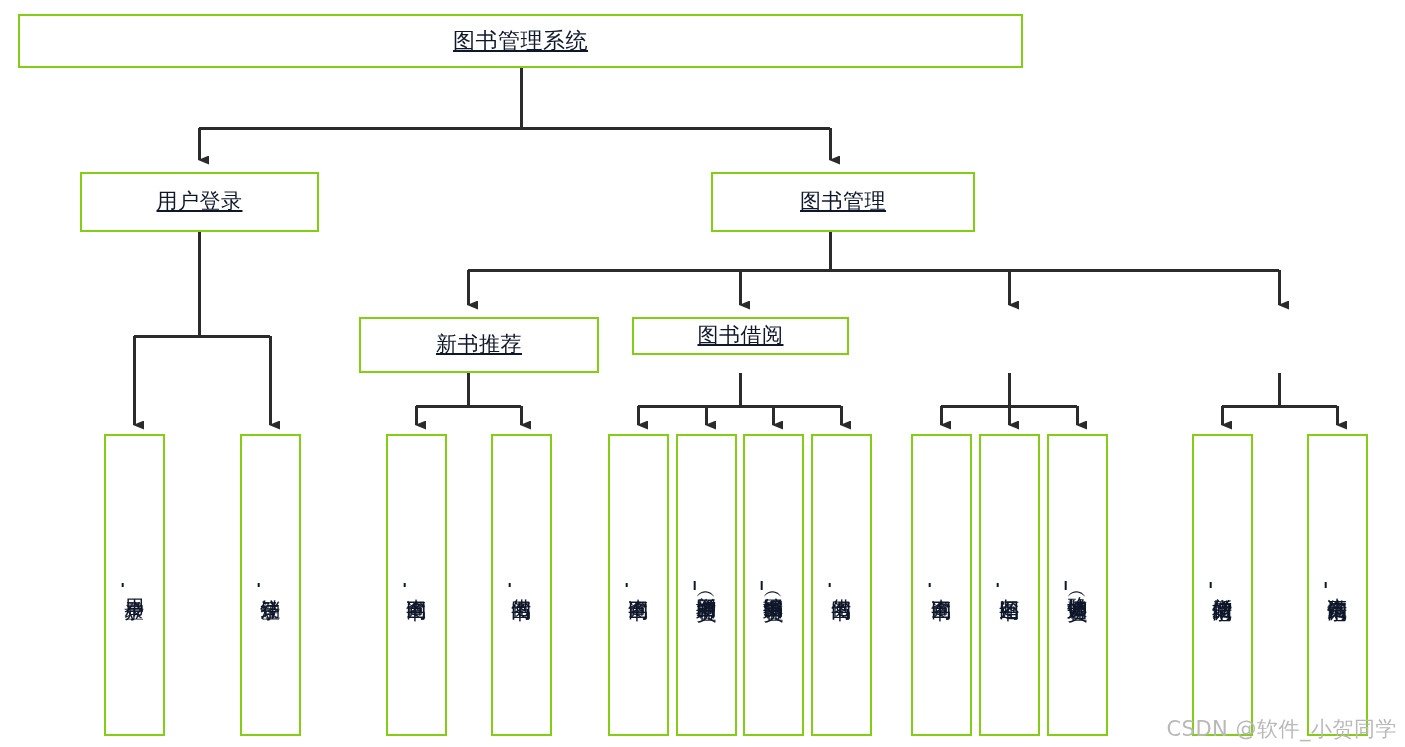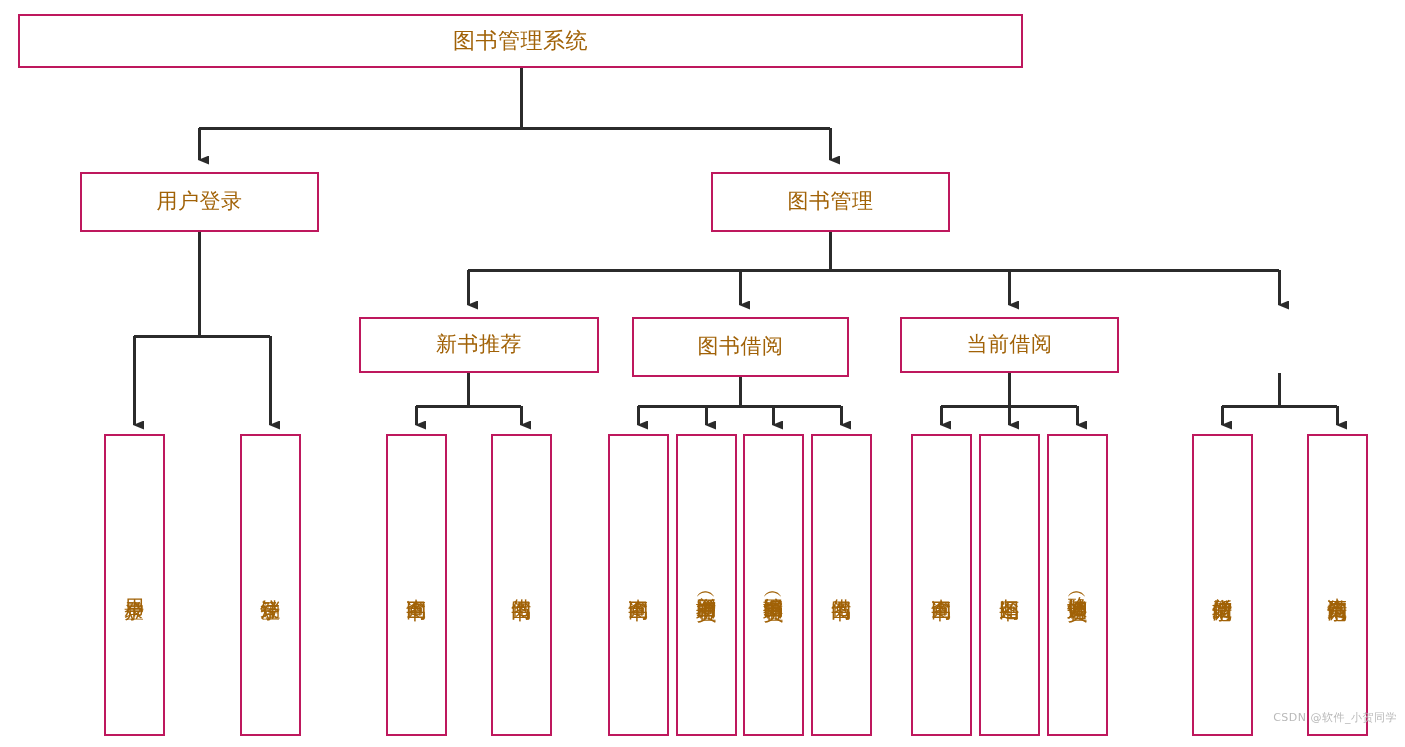--- a/index.html
+++ b/index.html
@@ -22,25 +22,26 @@
     position: absolute;
     top: 0;
     left: 0;
     width: 1405px;
     height: 747px;
   }
   .node-box {
     position: absolute;
     box-sizing: border-box;
     background: #ffffff;
-    border: 2px solid #be185d;
+    border: 2px solid #84cc16;
     display: flex;
     align-items: center;
     justify-content: center;
-    color: #a16207;
+    color: #0f172a;
+    text-decoration: underline;
   }
   .node-label-h {
     font-size: 21px;
     line-height: 1.1;
     letter-spacing: 0.5px;
     white-space: nowrap;
     text-align: center;
   }
   .node-label-v {
     font-size: 20px;
@@ -50,22 +51,22 @@
     letter-spacing: 1px;
     text-align: center;
     white-space: nowrap;
   }
   .root-box .node-label-h {
     font-size: 22px;
   }
   .watermark {
     position: absolute;
     right: 8px;
-    bottom: 22px;
-    font-size: 11px;
+    bottom: 4px;
+    font-size: 21px;
     color: #b9b9b9;
     letter-spacing: 0.5px;
     white-space: nowrap;
     pointer-events: none;
   }
 </style>
 </head>
 <body>
 
 <div id="canvas">
@@ -120,32 +121,29 @@
     </g>
   </svg>
 
   <div class="node-box root-box" style="left:18px; top:14px; width:1005px; height:54px;">
     <span class="node-label-h">图书管理系统</span>
   </div>
 
   <div class="node-box" style="left:80px; top:172px; width:239px; height:60px;">
     <span class="node-label-h">用户登录</span>
   </div>
-  <div class="node-box" style="left:711px; top:172px; width:239px; height:60px;">
+  <div class="node-box" style="left:711px; top:172px; width:264px; height:60px;">
     <span class="node-label-h">图书管理</span>
   </div>
 
   <div class="node-box" style="left:359px; top:317px; width:240px; height:56px;">
     <span class="node-label-h">新书推荐</span>
   </div>
-  <div class="node-box" style="left:632px; top:317px; width:217px; height:60px;">
+  <div class="node-box" style="left:632px; top:317px; width:217px; height:38px;">
     <span class="node-label-h">图书借阅</span>
-  </div>
-  <div class="node-box" style="left:900px; top:317px; width:219px; height:56px;">
-    <span class="node-label-h">当前借阅</span>
   </div>
 
   <div class="node-box" style="left:104px; top:434px; width:61px; height:302px;">
     <span class="node-label-v">用户登录</span>
   </div>
   <div class="node-box" style="left:240px; top:434px; width:61px; height:302px;">
     <span class="node-label-v">注销登录</span>
   </div>
 
   <div class="node-box" style="left:386px; top:434px; width:61px; height:302px;">

